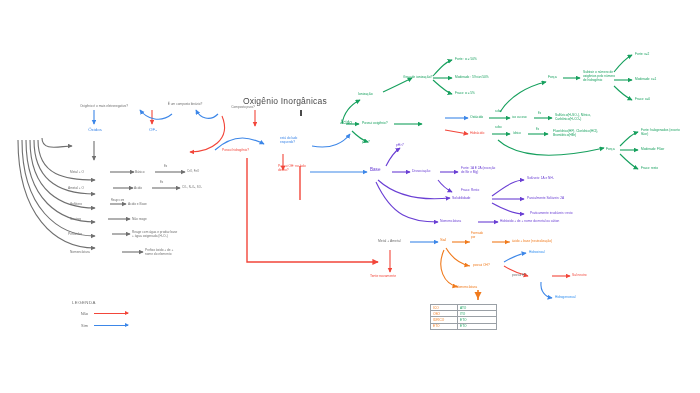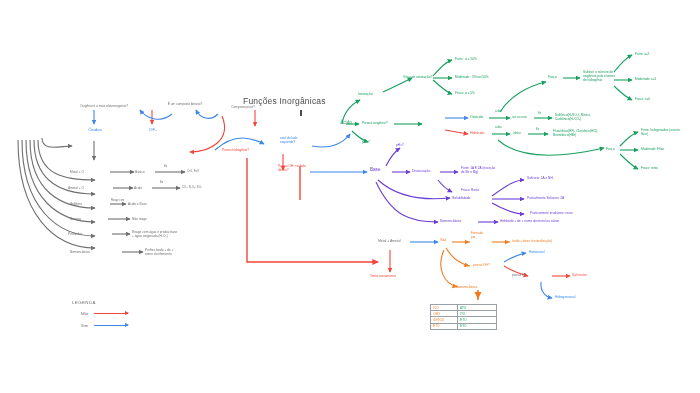--- a/index.html
+++ b/index.html
@@ -146,21 +146,21 @@
     <path d="M446,248 C452,258 460,264 470,266" stroke="#f07a1c" marker-end="url(#aO)"></path>
     <path d="M444,250 C436,268 444,284 458,287" stroke="#f07a1c" marker-end="url(#aO)"></path>
     <path d="M504,262 C514,256 520,254 526,253" stroke="#3d87e8" marker-end="url(#aB)"></path>
     <path d="M504,266 C514,272 520,274 528,276" stroke="#f2463a" marker-end="url(#aR)"></path>
     <path d="M552,276 L570,276" stroke="#f2463a" marker-end="url(#aR)"></path>
     <path d="M541,282 C540,292 546,297 552,298" stroke="#3d87e8" marker-end="url(#aB)"></path>
     <path d="M478,290 L478,300" stroke="#f07a1c" marker-end="url(#aO)" stroke-width="1.6"></path>
   </g>
 </svg>
 
-<div class="title" style="left:243px;top:96px;">Funções Inorgânicas</div>
+<div class="title" style="left:243px;top:96px;">Oxigênio Inorgânicas</div>
 <div class="dot" style="left:300px;top:110px;width:2px;height:6px;background:#4a4a4a;"></div>
 
 <div class="node n-grey" style="left:68px;top:104px;width:72px;text-align:center;font-size:3.2px;">Oxigênio é o mais eletronegativo?</div>
 <div class="node n-blue" style="left:80px;top:127px;width:30px;text-align:center;font-size:4.4px;">Óxidos</div>
 <div class="node n-blue" style="left:140px;top:127px;width:26px;text-align:center;font-size:4.4px;">OF₂</div>
 
 <div class="node n-grey" style="left:152px;top:102px;width:66px;text-align:center;font-size:3.2px;">É um composto binário?</div>
 <div class="node n-grey" style="left:222px;top:105px;width:42px;text-align:center;font-size:3.2px;">Composto puro?</div>
 <div class="node n-red" style="left:222px;top:148px;width:50px;font-size:3.2px;">Possui hidrogênio?</div>
 

